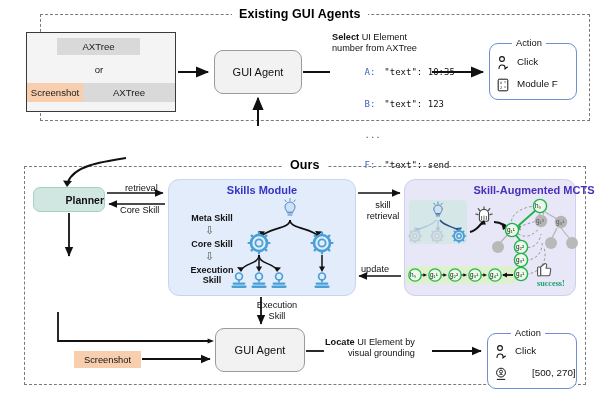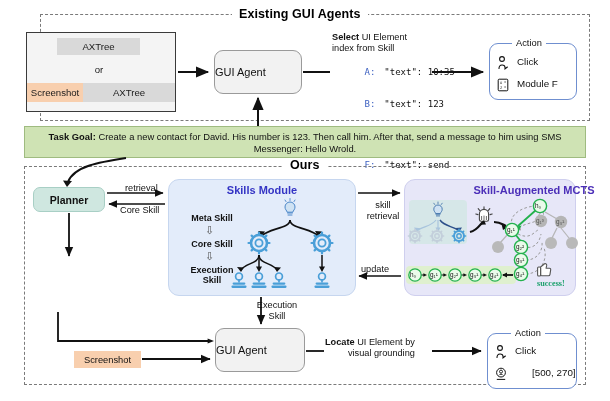--- a/index.html
+++ b/index.html
@@ -40,21 +40,21 @@
   }
   .chip{
     position:absolute;box-sizing:border-box;
     display:flex;align-items:center;justify-content:center;
     font-size:9.6px;color:#1a1a1a;white-space:nowrap;
   }
   .agent-box{
     position:absolute;box-sizing:border-box;
     border:1.3px solid #9a9a9a;border-radius:9px;
     background:#f2f2f2;
-    display:flex;align-items:center;
+    display:flex;align-items:center;justify-content:center;
     font-size:11px;color:#111;
   }
   .action-box{
     position:absolute;box-sizing:border-box;
     border:1.3px solid #6f8fd0;border-radius:9px;
     background:#ffffff;
   }
   .action-legend{
     position:absolute;background:#ffffff;
     font-size:9.3px;padding:0 4px;white-space:nowrap;color:#111;
@@ -76,21 +76,21 @@
     position:absolute;box-sizing:border-box;
     background:#cfe3b4;border:1px solid #9fbb80;
     font-size:9.4px;color:#111;line-height:12.4px;
     padding:4px 8px;text-align:center;
   }
 
   
   .planner{
     position:absolute;box-sizing:border-box;
     background:#cfe7e0;border:1.2px solid #a8cfc5;border-radius:7px;
-    display:flex;align-items:center;justify-content:center;
+    display:flex;align-items:center;justify-content:flex-end;
     font-size:10.5px;font-weight:bold;color:#111;
   }
 
   
   .tasklist{
     position:absolute;box-sizing:border-box;
     background:#f0f0f0;border:1.4px solid #3a3a3a;
     padding:3px 4px;
   }
   .task-item{
@@ -181,21 +181,21 @@
   <div class="chip" style="left:83px;top:83px;width:92px;height:19px;background:#d9d9d9;">
     <span>AXTree</span>
   </div>
 
   <div class="agent-box" style="left:214px;top:50px;width:88px;height:44px;">
     <span>GUI Agent</span>
   </div>
 
   <div class="lbl" style="left:332px;top:32px;">
     <b>Select</b><span> UI Element</span><br>
-    <span>index from Skill</span>
+    <span>number from AXTree</span>
   </div>
 
   <div class="abs" style="left:332px;top:57px;">
     <div class="mono">
       <span class="mono-key">A:</span><span style="padding-left:9px;">"text": 10:35</span>
     </div>
     <div class="mono" style="margin-top:2px;">
       <span class="mono-key">B:</span><span style="padding-left:9px;">"text": 123</span>
     </div>
     <div class="mono" style="margin-top:1px;color:#555;">
@@ -222,23 +222,20 @@
       <svg width="13" height="14" viewBox="0 0 13 14">
           <rect x="1.2" y="1.2" width="9.6" height="11.6" rx="1" fill="#fff" stroke="#111" stroke-width="1"></rect>
           <text x="3.1" y="6.2" font-size="3.6" font-family="monospace" fill="#111">A</text>
           <text x="3.1" y="10.6" font-size="3.6" font-family="monospace" fill="#111">Z</text>
           <path d="M7.4 4 l1.4 0 M7.4 9 l1.4 0" stroke="#111" stroke-width=".8"></path>
         </svg>
     </span>
     <span>Module F</span>
   </div>
 
-  <div class="taskgoal" style="left:24px;top:126px;width:562px;height:32px;">
-    <b>Task Goal:</b><span> Create a new contact for David. His number is 123. Then call him. After that, send a message to him using SMS Messenger: Hello Wrold.</span>
-  </div>
 
   <div class="section" style="left:24px;top:166px;width:562px;height:219px;"></div>
   <div class="section-title ours-title" style="left:283px;top:159px;">Ours</div>
 
   <div class="planner" style="left:33px;top:187px;width:72px;height:25px;">
     <span>Planner</span>
   </div>
 
   <div class="lbl" style="left:125px;top:183px;">retrieval</div>
   <div class="lbl" style="left:120px;top:205px;">Core Skill</div>

